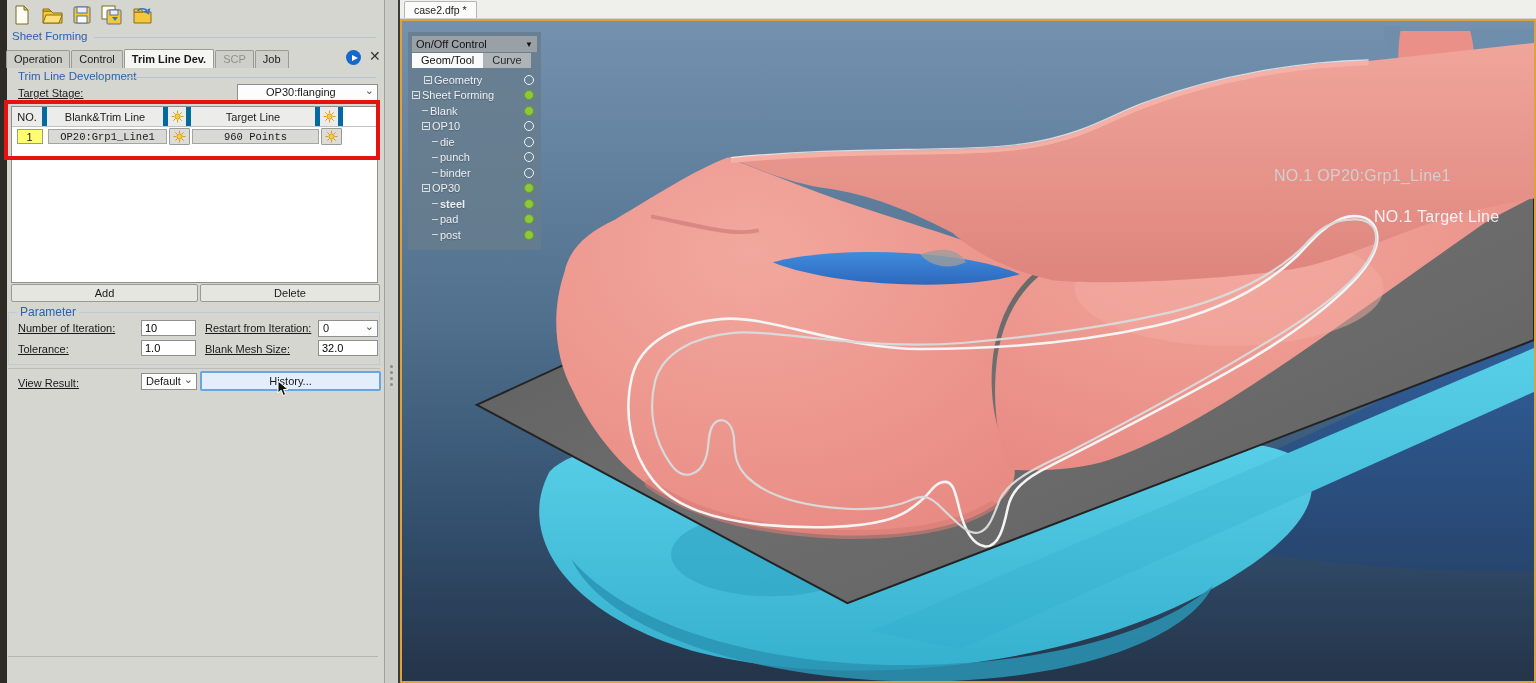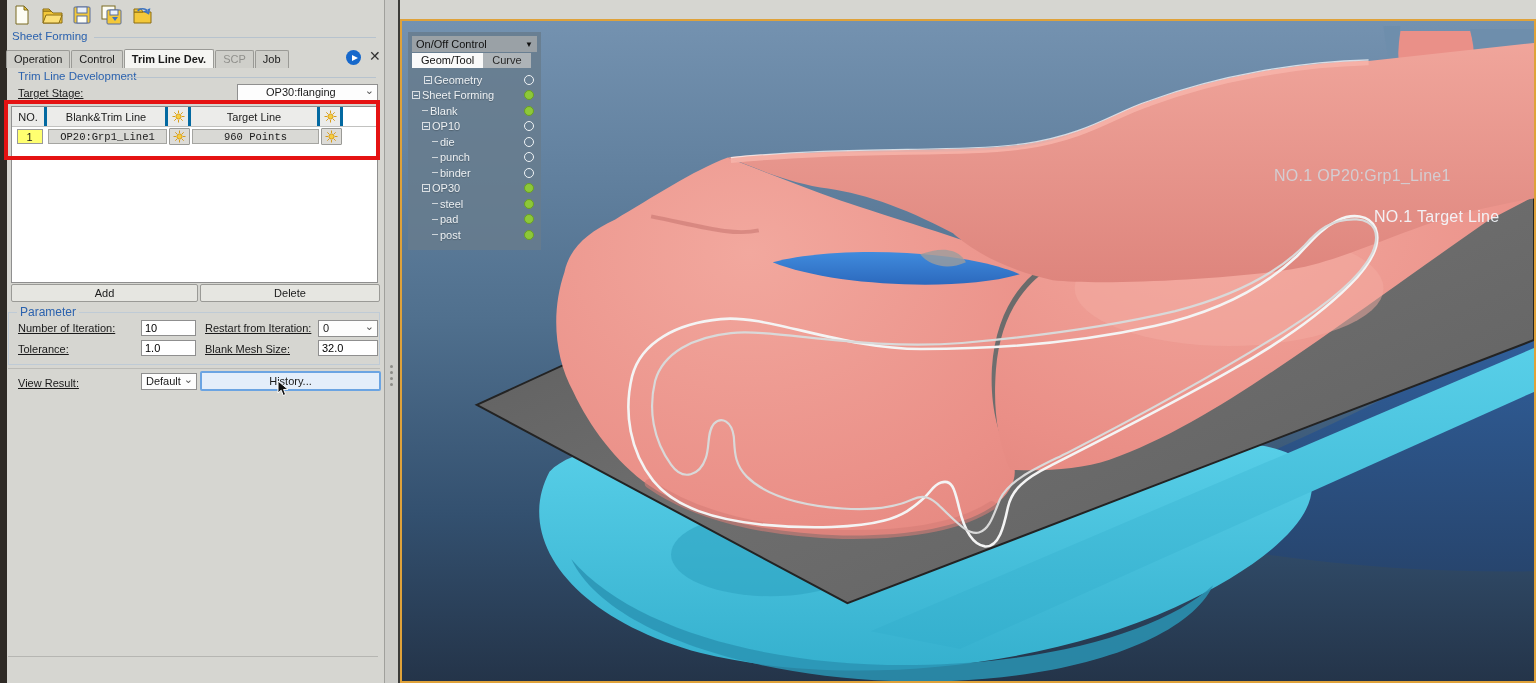--- a/index.html
+++ b/index.html
@@ -28,21 +28,21 @@
 
   .lbl { position:absolute; white-space:nowrap;text-decoration:underline; }
   .combo { position:absolute; background:#fdfdfd; border:1px solid #8f8f8f; padding:1px 16px 1px 4px;
            height:17px; line-height:13px; }
   .combo::after { content:"\2304"; position:absolute; right:3px; top:-1px; color:#555; font-size:11px; }
 
   .list-frame { position:absolute; left:11px; top:106px; width:367px; height:177px;
                 background:#ffffff; border:1px solid #8f8f8f; }
   .grid-row { display:grid; grid-template-columns:35px 121px 23px 129px 23px 1fr; }
   .thead { background:#ececea; height:20px; border-bottom:1px solid #c2c2c0; }
-  .thead > div { border-right:3px solid #0369a1; display:flex; align-items:center; justify-content:center; }
+  .thead > div { border-right:5px solid #0369a1; display:flex; align-items:center; justify-content:center; }
   .thead > div:last-child { border-right:none; background:#fff; }
   .trow { height:19px; }
   .trow > div { display:flex; align-items:center; justify-content:center; padding:1px; }
   .cell-no { }
   .cell-no span { background:#ffff70; border:1px solid #999; width:26px; height:15px;
                   display:flex; align-items:center; justify-content:center; }
   .cell-inset { }
   .cell-inset span { background:#d9d9d5; border:1px solid #a5a5a1; width:100%; height:15px;
                      display:flex; align-items:center; justify-content:center;
                      font-family:"Liberation Mono", monospace; font-size:10.5px; }
@@ -302,20 +302,23 @@
     <span class="grip">
         <i></i>
         <i></i>
         <i></i>
         <i></i>
       </span>
   </div>
   <div class="dark-col"></div>
 
   <main id="viewport">
+    <div class="doc-tabbar">
+      <span class="doc-tab">case2.dfp *</span>
+    </div>
 
     <div class="canvas">
       <svg class="scene" viewBox="0 0 1136 662" preserveAspectRatio="none">
         <defs>
           <linearGradient id="gBg" x1="0" y1="0" x2="0" y2="1">
             <stop offset="0" stop-color="#7492b0"></stop>
               <stop offset="0.45" stop-color="#50708e"></stop>
             <stop offset="0.75" stop-color="#33506f"></stop>
               <stop offset="1" stop-color="#243449"></stop>
           </linearGradient>
@@ -429,21 +432,21 @@
             <div class="tree-row" style="padding-left: 24px;">
               <span class="tick"></span>
               <span>binder</span>
               <span class="dot off"></span>
             </div>
             <div class="tree-row" style="padding-left: 14px;">
               <span class="exp open"></span>
               <span>OP30</span>
               <span class="dot on"></span>
             </div>
-            <div class="tree-row" style="padding-left: 24px;">
+            <div class="tree-row" style="padding-left: 24px; font-weight: bold;">
               <span class="tick"></span>
               <span>steel</span>
               <span class="dot on"></span>
             </div>
             <div class="tree-row" style="padding-left: 24px;">
               <span class="tick"></span>
               <span>pad</span>
               <span class="dot on"></span>
             </div>
             <div class="tree-row" style="padding-left: 24px;">

